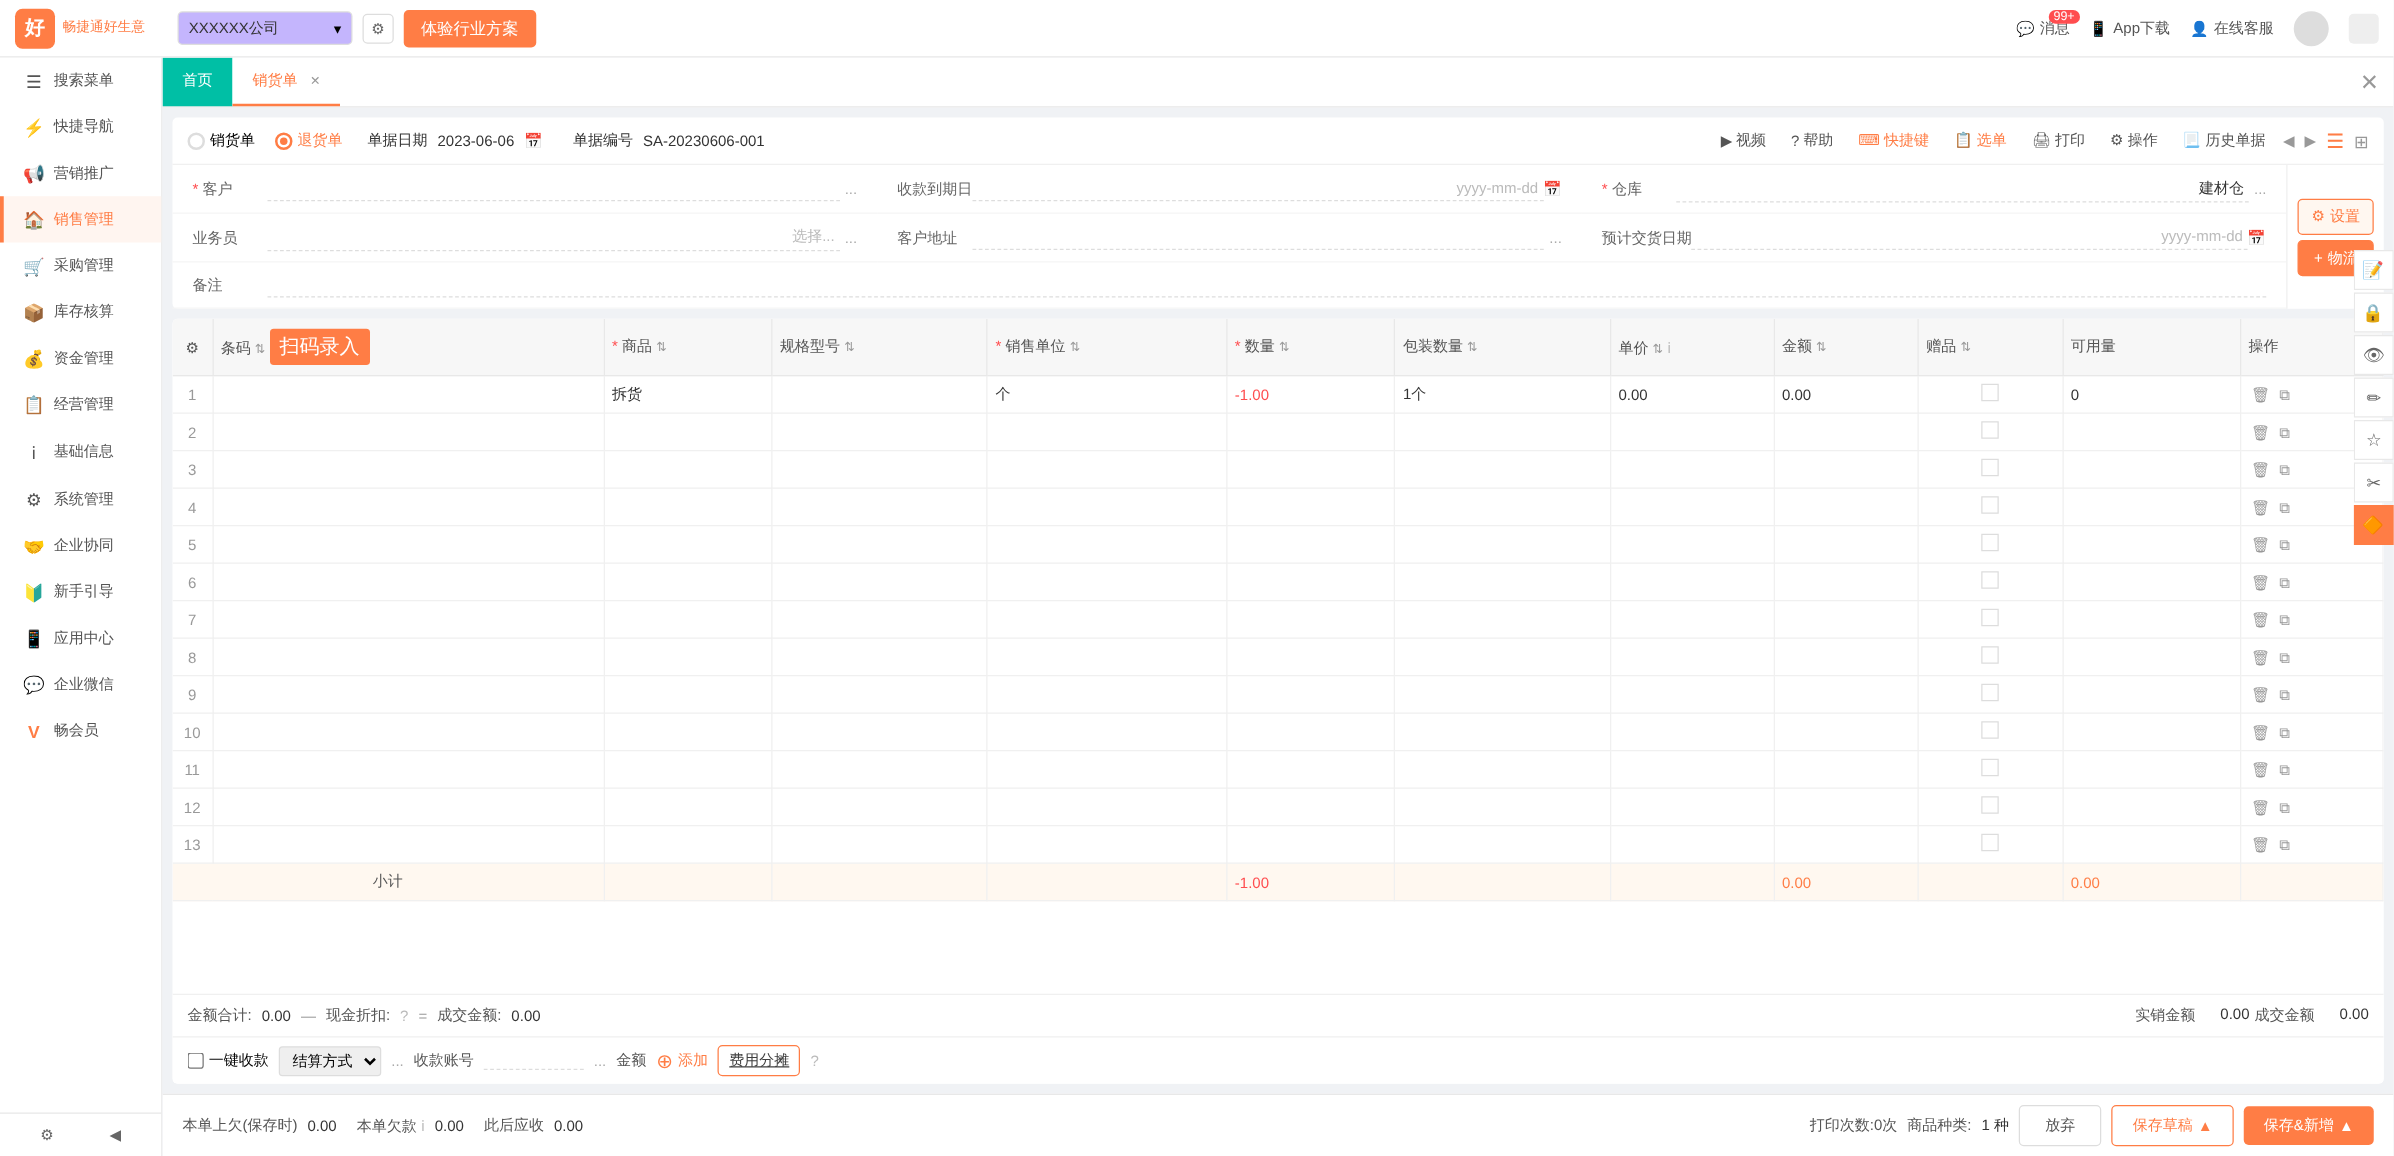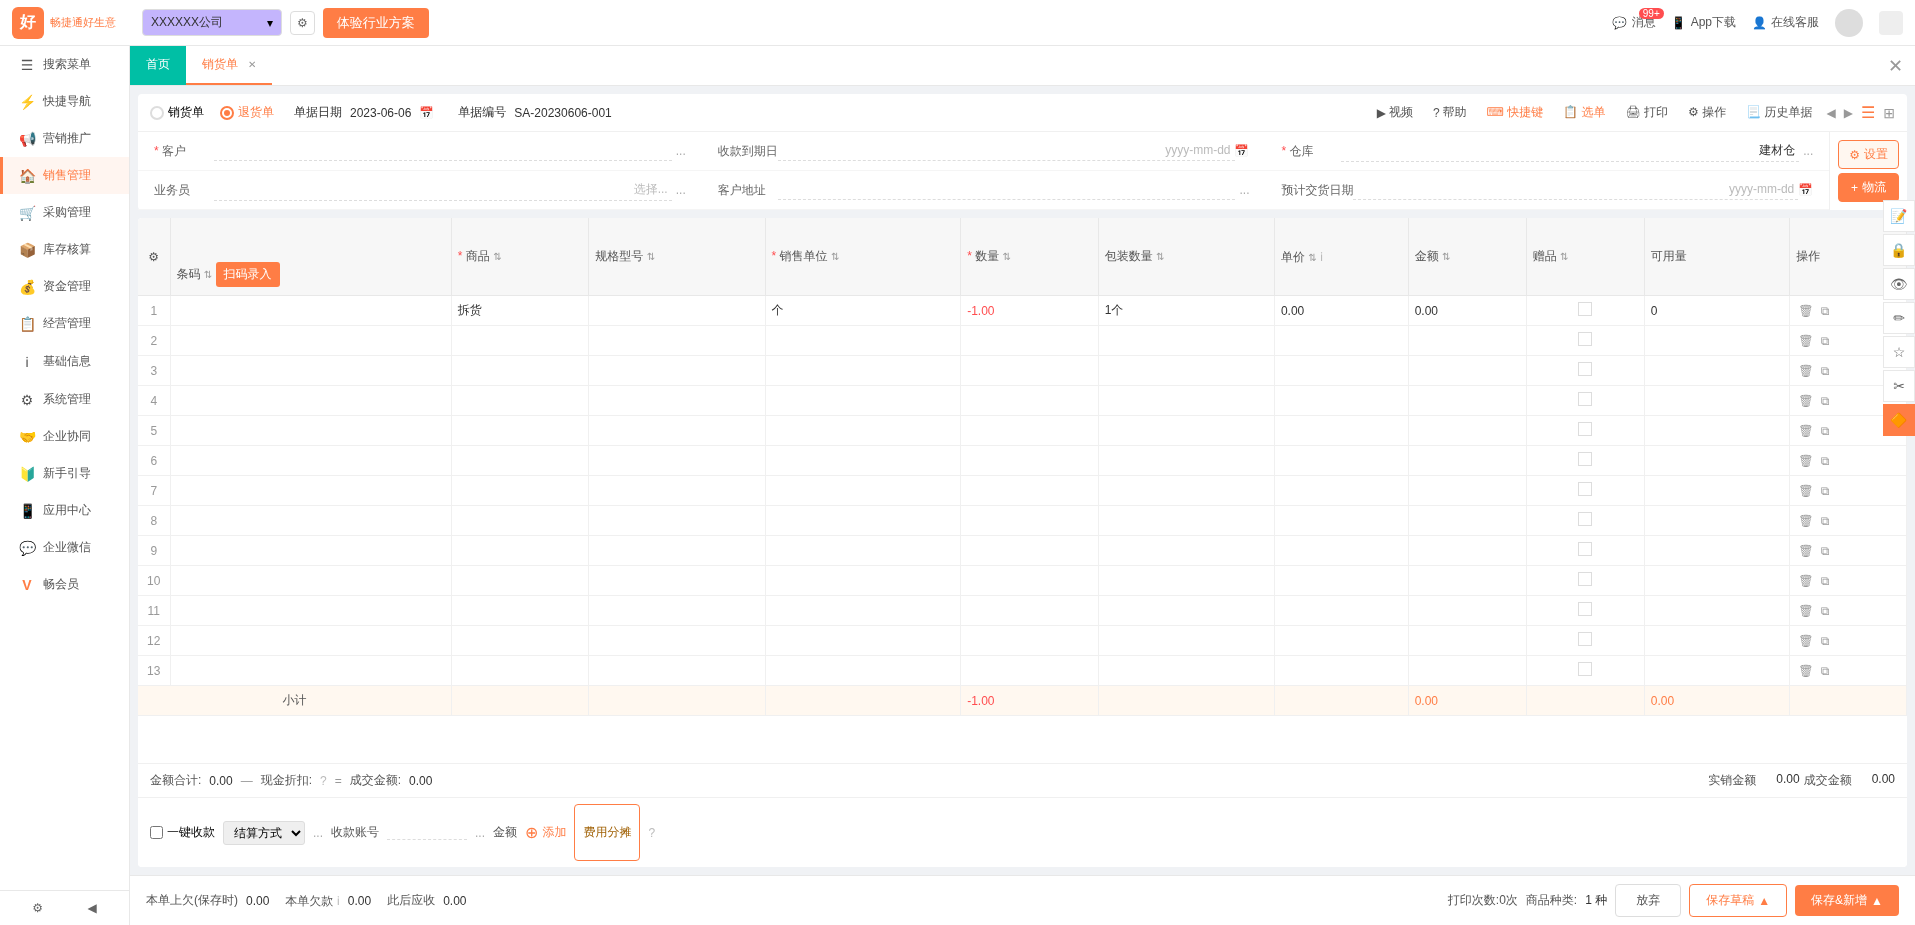--- a/index.html
+++ b/index.html
@@ -59,21 +59,21 @@
     .required { color: #ff4d4f; }
     .form-value { flex: 1; color: #333; border-bottom: 1px dashed #ddd; padding: 2px 4px; min-height: 20px; text-align: right; }
     .form-value.placeholder { color: #bbb; }
     .form-input-dots { color: #aaa; margin-left: 4px; cursor: pointer; }
     .action-btn { display: flex; align-items: center; gap: 4px; padding: 5px 10px; border: 1px solid #ff7d45; color: #ff7d45; border-radius: 4px; cursor: pointer; background: #fff7f0; justify-content: center; }
     .action-btn.orange-bg { background: #ff7d45; color: white; }
     .calendar-icon { color: #00bfa5; cursor: pointer; }
 
     
     .table-container { background: #fff; margin: 0 8px 8px; border-radius: 4px; flex: 1; overflow: hidden; display: flex; flex-direction: column; }
-    .scan-btn { background: #ff7d45; color: white; border: none; border-radius: 3px; padding: 4px 8px; cursor: pointer; font-size: 12px; margin-top: 36px; }
+    .scan-btn { background: #ff7d45; color: white; border: none; border-radius: 3px; padding: 4px 8px; cursor: pointer; font-size: 16px; }
     .table-wrapper { flex: 1; overflow-y: auto; }
     table { width: 100%; border-collapse: collapse; }
     thead tr { background: #f7f7f7; }
     th { padding: 8px 6px; text-align: left; color: #555; font-weight: normal; border-bottom: 1px solid #e8e8e8; border-right: 1px solid #e8e8e8; white-space: nowrap; font-size: 12px; }
     td { padding: 6px 6px; border-bottom: 1px solid #f0f0f0; border-right: 1px solid #f0f0f0; color: #333; font-size: 12px; }
     .row-num { color: #999; text-align: center; width: 30px; }
     .subtotal-row td { background: #fff8f0; font-weight: 500; color: #ff7d45; margin-left: 13px; }
     .checkbox-cell { text-align: center; }
     .checkbox { width: 14px; height: 14px; border: 1px solid #ddd; display: inline-block; cursor: pointer; }
     .op-btn { color: #999; cursor: pointer; padding: 2px; }
@@ -293,20 +293,24 @@
               <div class="form-value" style="border-bottom:1px dashed #ddd;min-width:160px"></div>
               <span class="form-input-dots">...</span>
             </div>
             <div class="form-row">
               <span class="form-label">预计交货日期</span>
               <div class="form-value placeholder" style="border-bottom:1px dashed #ddd;min-width:120px;color:#bbb">yyyy-mm-dd</div>
               <span class="calendar-icon" style="color:#00bfa5">📅</span>
             </div>
           </div>
 
+          <div class="form-row">
+            <span class="form-label">备注</span>
+            <div class="form-value" style="border-bottom:1px dashed #ddd;min-width:300px"></div>
+          </div>
         </div>
 
         <div class="form-side">
           <button class="action-btn">
             <span>⚙</span>
             <span>设置</span>
           </button>
           <button class="action-btn orange-bg">
             <span>+</span>
             <span>物流</span>
@@ -618,21 +622,21 @@
         </select>
         <span style="color:#aaa;cursor:pointer">...</span>
         <span style="color:#555">收款账号</span>
         <input type="text" style="border-top: none; border-right: none; border-left: none; border-image: initial; border-bottom: 1px dashed rgb(221, 221, 221); width: 80px;">
         <span style="color:#aaa;cursor:pointer">...</span>
         <span style="color:#555">金额</span>
         <div style="display:flex;align-items:center;gap:4px;">
           <span style="color:#ff7d45;font-size:16px;cursor:pointer">⊕</span>
           <span style="color:#ff7d45;cursor:pointer">添加</span>
         </div>
-        <button class="expense-btn" style="border:1px solid #ff7d45;color:#a16207;background:#fff;border-radius:4px;padding:19px 8px;cursor:pointer;">费用分摊</button>
+        <button class="expense-btn" style="border:1px solid #ff7d45;color:#404040;background:#fff;border-radius:4px;padding:3px 8px;cursor:pointer;text-decoration:underline;">费用分摊</button>
         <span style="color:#bbb;cursor:pointer">?</span>
       </div>
     </div>
 
     <div class="bottom-bar">
       <span style="color:#555">本单上欠(保存时)</span>
       <span style="color:#333;font-weight:500">0.00</span>
       <span style="color:#555;margin-left:8px">
         本单欠款 <span style="color:#bbb;cursor:pointer">ℹ</span>
       </span>

